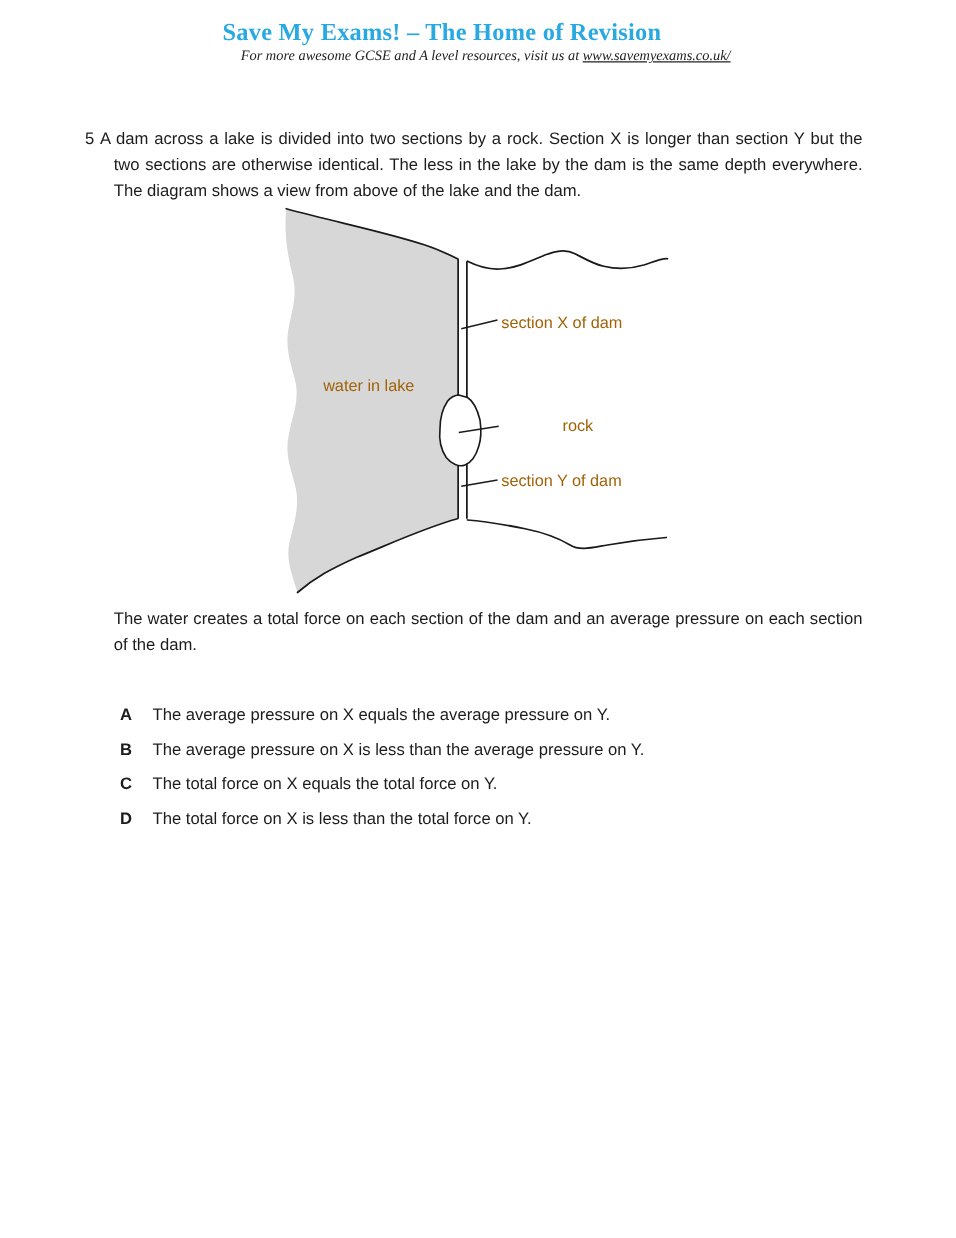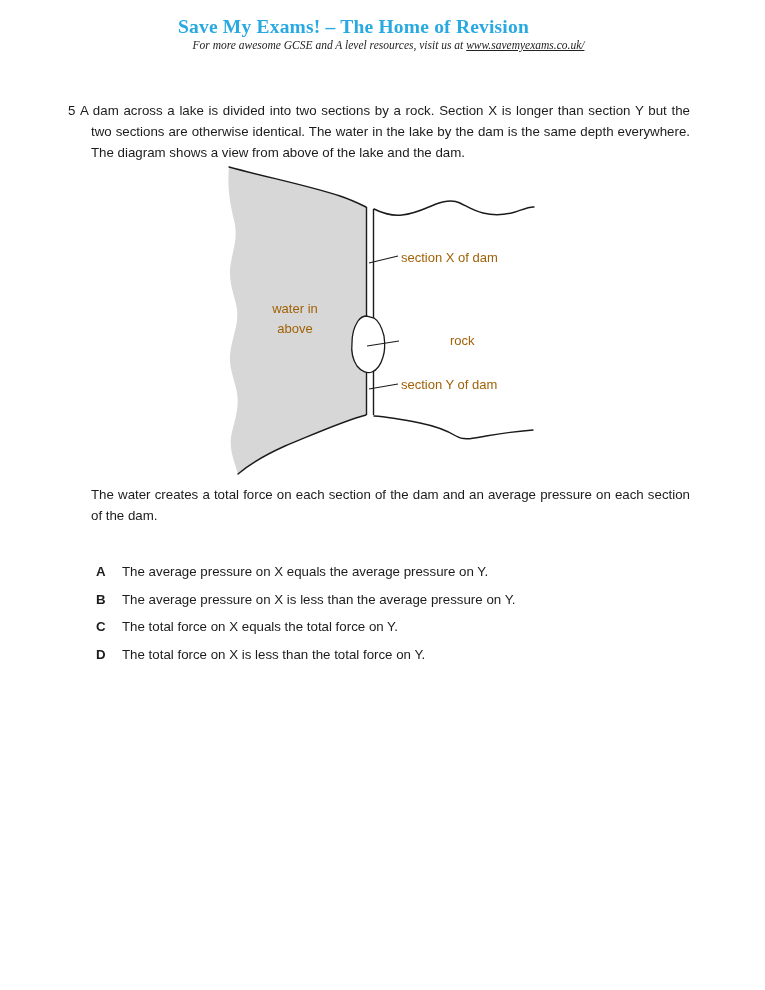--- a/index.html
+++ b/index.html
@@ -54,21 +54,21 @@
 </style>
 </head>
 <body>
 
 <div class="page">
 
   <div class="hdr-title">Save My Exams! – The Home of Revision</div>
   <div class="hdr-sub"><span>For more awesome GCSE and A level resources, visit us at </span><span class="lnk">www.savemyexams.co.uk/</span></div>
 
   <div class="qnum">5</div>
-  <div class="qtext">A dam across a lake is divided into two sections by a rock. Section X is longer than section Y but the two sections are otherwise identical. The water in the lake by the dam is the same depth everywhere. The diagram shows a view from above of the lake and the dam.</div>
+  <div class="qtext">A dam across a lake is divided into two sections by a rock. Section X is longer than section Y but the two sections are otherwise identical. The less in the lake by the dam is the same depth everywhere. The diagram shows a view from above of the lake and the dam.</div>
 
   <svg class="diagram" viewBox="215 155 350 330" width="350" height="330" xmlns="http://www.w3.org/2000/svg">
 
     <path d="M229,167
          C270,178 310,186 340,196
          C352,200 360,204 366,207
          L366,415
          C340,422 310,436 285,446
          C265,455 252,462 238,474
          C234,460 228,448 232,432
@@ -93,21 +93,21 @@
     <path d="M367,316 L374,318 C379,321 382,328 384,336
          C385,343 385,351 383,357 C381,364 377,370 372,372
          C367,374 361,371 357,366 C353,360 351,352 352,343
          C352,335 354,327 358,321 C360,318 364,316 367,316 Z" fill="#ffffff" stroke="#1a1a1a" stroke-width="1.3"></path>
 
     <path d="M369,263 L398,256" fill="none" stroke="#1a1a1a" stroke-width="1.1"></path>
     <path d="M367,346 L399,341" fill="none" stroke="#1a1a1a" stroke-width="1.1"></path>
     <path d="M369,389 L398,384" fill="none" stroke="#1a1a1a" stroke-width="1.1"></path>
   </svg>
 
-  <div class="dlabel lbl-water">water in above</div>
+  <div class="dlabel lbl-water">water in lake</div>
   <div class="dlabel lbl-x">section X of dam</div>
   <div class="dlabel lbl-rock">rock</div>
   <div class="dlabel lbl-y">section Y of dam</div>
 
   <div class="para" style="top:484px">The water creates a total force on each section of the dam and an average pressure on each section of the dam.</div>
 
 
   <div class="opt" style="top:561px">
     <span class="letter">A</span><span class="otext">The average pressure on X equals the average pressure on Y.</span>
   </div>

